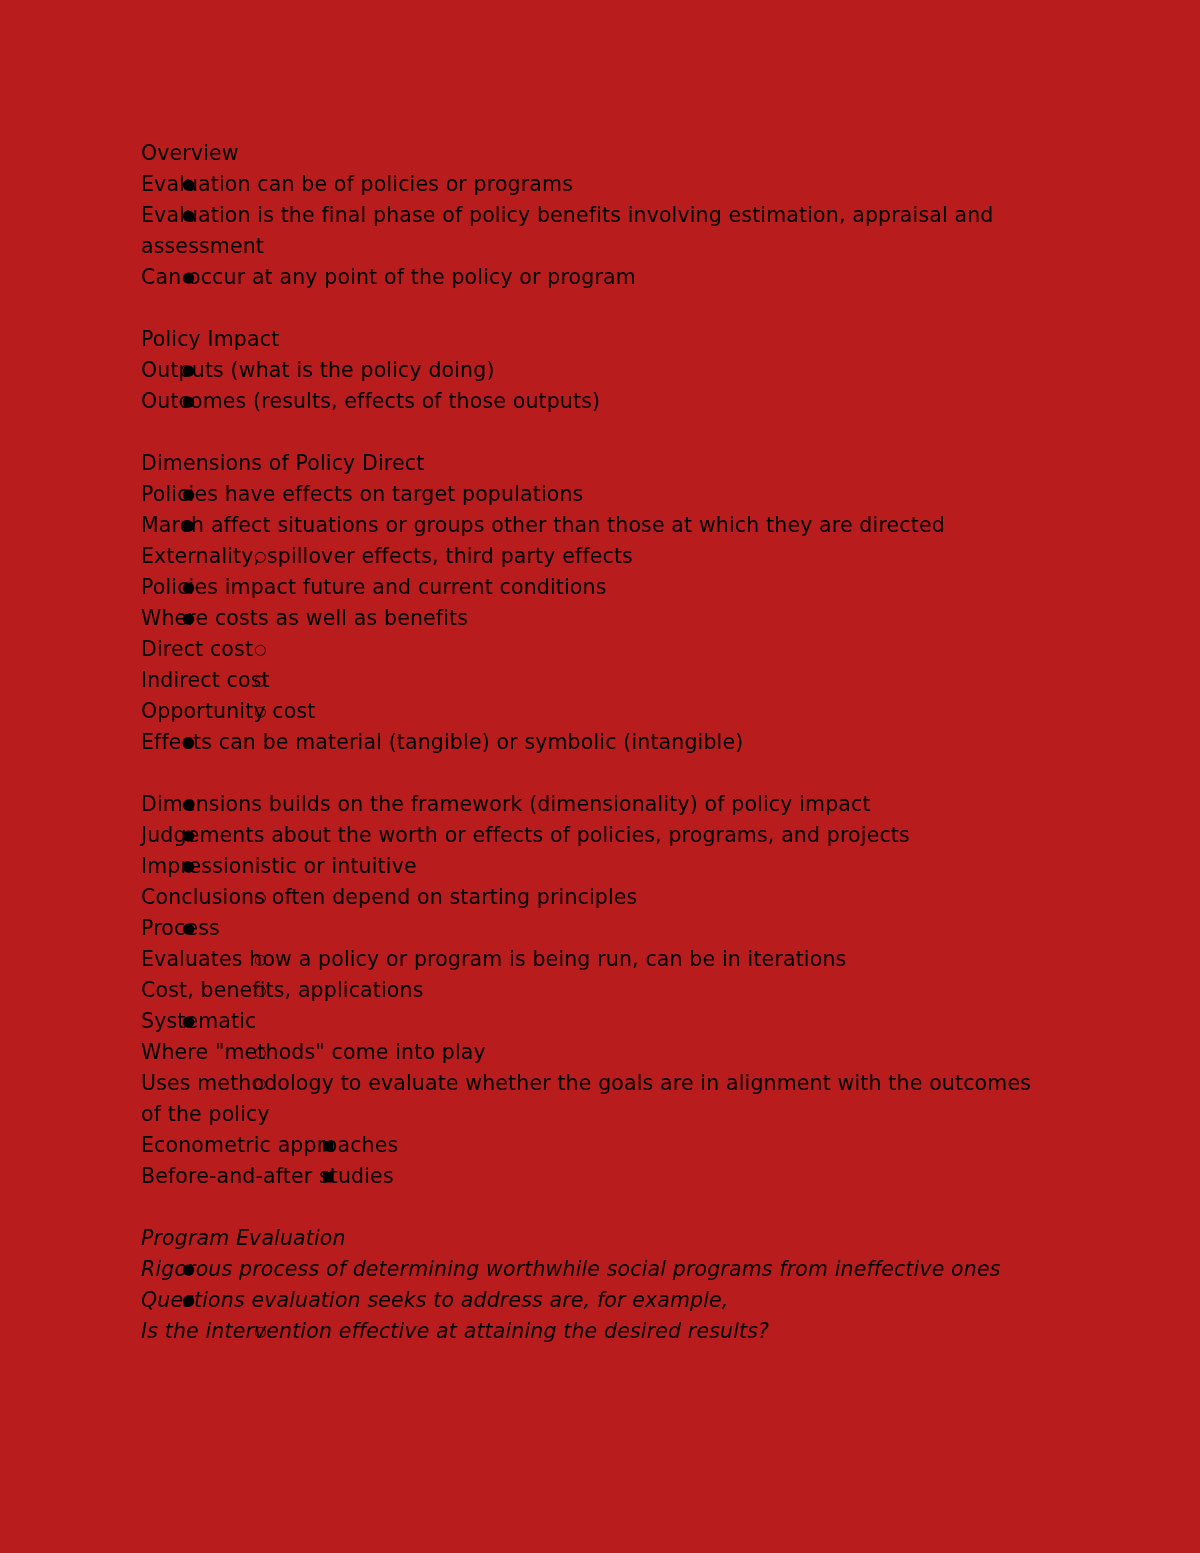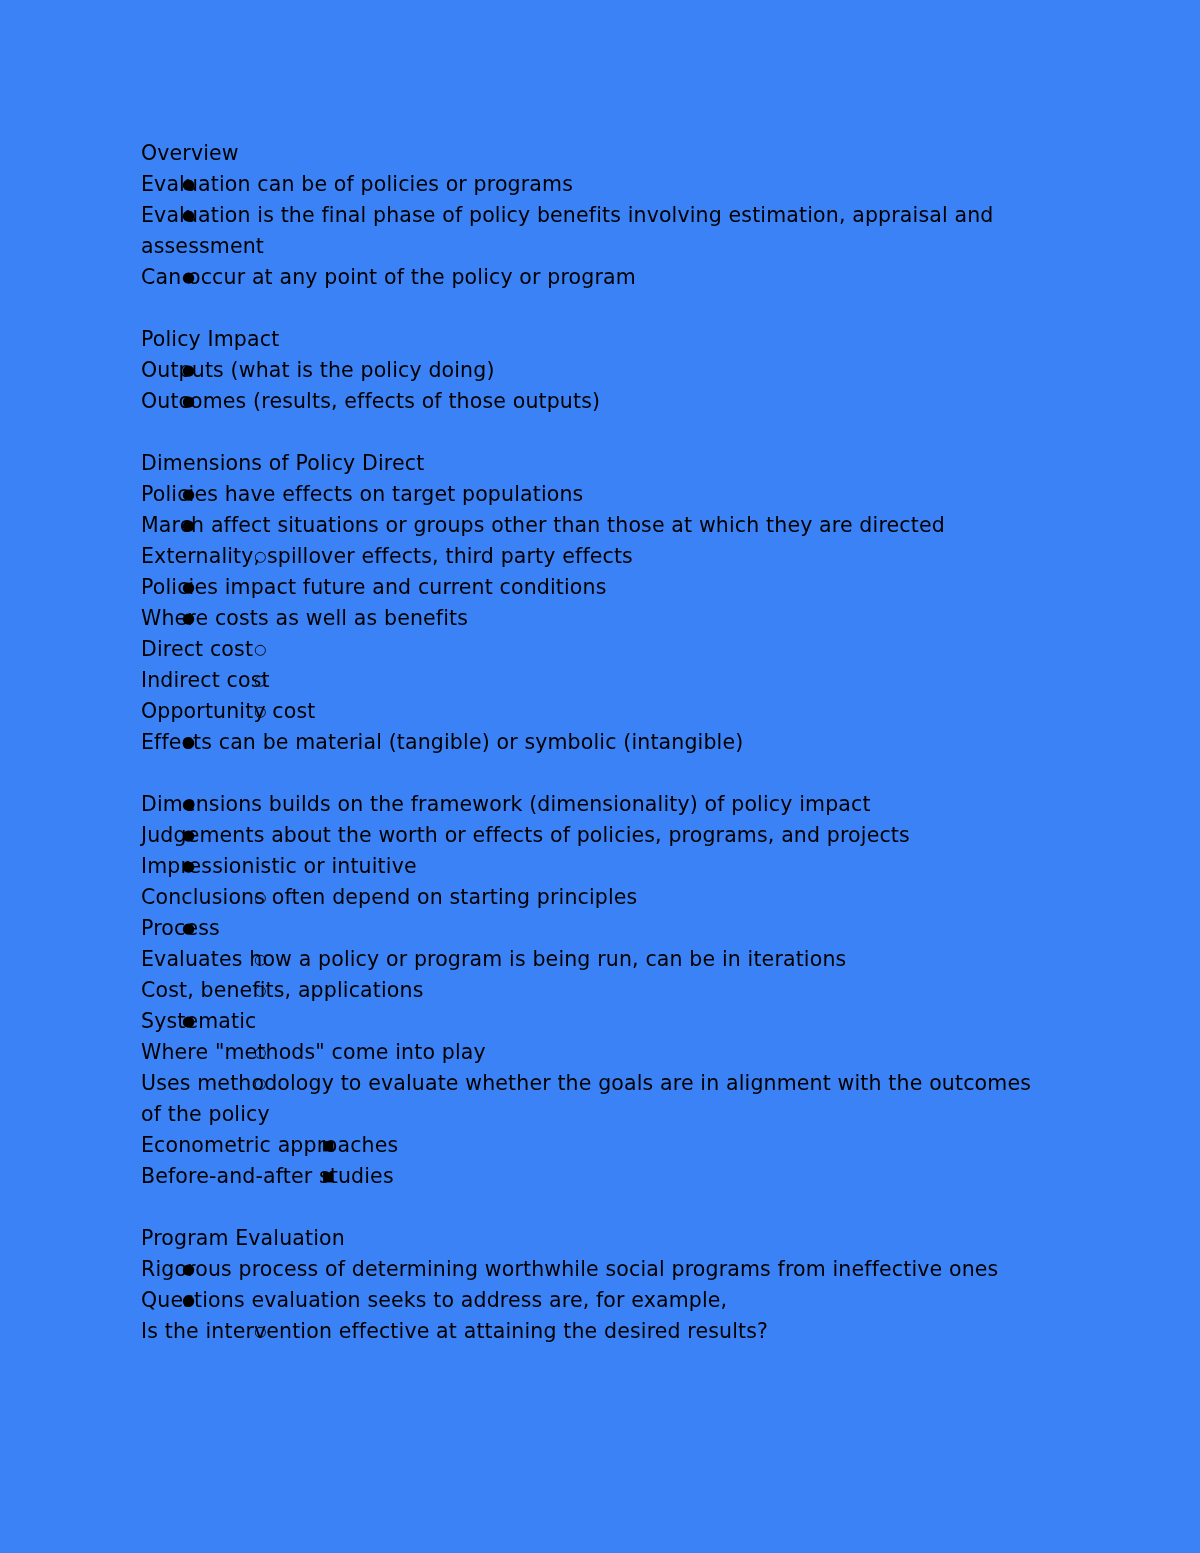--- a/index.html
+++ b/index.html
@@ -12,36 +12,36 @@
     height: 1553px;
     font-family: "DejaVu Sans", sans-serif;
     color: #000000;
     -webkit-font-smoothing: antialiased;
   }
 
   .page {
     position: relative;
     width: 1200px;
     height: 1553px;
-    background: #3b82f6;
+    background: #b91c1c;
     box-sizing: border-box;
     padding: 138px 160px 0 141px;
   }
 
   .doc {
     font-size: 20.5px;
     line-height: 31px;
     letter-spacing: 0.15px;
   }
 
   
   .section {
     margin: 0 0 31px 0;
   }
-  .section:last-child { margin-bottom: 8px; }
+  .section:last-child { margin-bottom: 8px; font-style: italic; }
 
   .section-heading {
     margin: 0;
     padding: 0;
     font-weight: 400;
     font-size: 20.5px;
     line-height: 31px;
     white-space: pre-wrap;
   }
 

